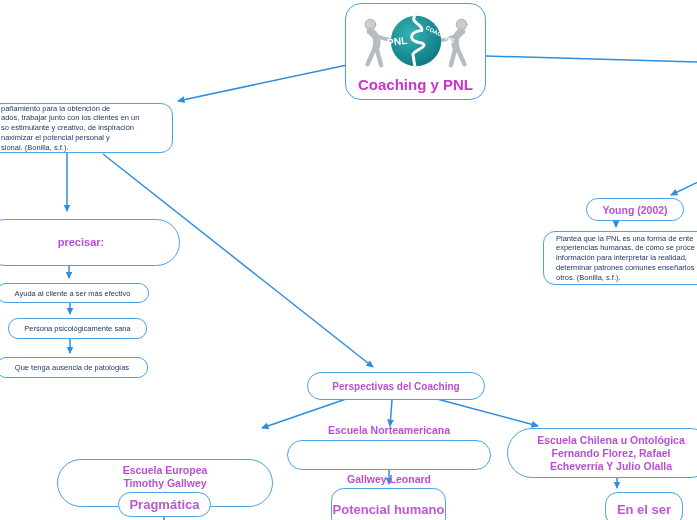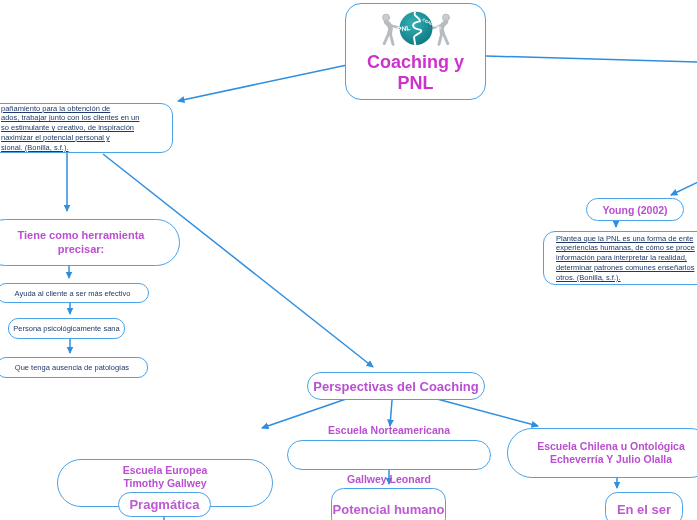--- a/index.html
+++ b/index.html
@@ -9,25 +9,25 @@
   }
   #connectors{position:absolute;left:0;top:0;width:697px;height:520px;z-index:1;}
   .node{
     position:absolute;z-index:2;background:#ffffff;border:1.6px solid #49a3e8;
     box-sizing:border-box;display:flex;flex-direction:column;align-items:center;justify-content:center;
     text-align:center;
   }
   .title{color:#ba4fd1;font-weight:bold;}
   .note{align-items:flex-start;justify-content:center;text-align:left;
         font-size:7.5px;line-height:9.7px;color:#1f3a68;border-radius:12px;}
-  .note .ln{white-space:nowrap;display:block;text-decoration:underline;}
+  .note .ln{white-space:nowrap;display:block;}
   .pill3{border-radius:24px;font-weight:bold;color:#ba4fd1;font-size:10.5px;line-height:13px;}
   .mini{border-radius:10px;font-size:7.5px;color:#1f3a68;white-space:nowrap;}
   .sub{border-radius:12.5px;font-weight:bold;color:#bd59d3;font-size:13px;white-space:nowrap;}
-  .root-label{font-size:18px;font-weight:bold;color:#cc33cc;margin-top:2px;}
+  .root-label{font-size:15px;font-weight:bold;color:#cc33cc;margin-top:2px;}
 </style>
 </head>
 <body>
 
 <div id="page">
 
   <svg id="connectors" viewBox="0 0 697 520" xmlns="http://www.w3.org/2000/svg">
     <defs>
       <marker id="arr" markerUnits="userSpaceOnUse" markerWidth="10" markerHeight="9" refX="6.5" refY="3.5" orient="auto">
         <path d="M0,0 L7.5,3.5 L0,7 Z" fill="#2e8ee0"></path>
@@ -88,61 +88,61 @@
 
   <div class="node note" style="left:-40px;top:103px;width:213px;height:50px;padding:4px 6px 4px 40px;">
     <span class="ln">pañamiento para la obtención de</span>
     <span class="ln">ados, trabajar junto con los clientes en un</span>
     <span class="ln">so estimulante y creativo, de inspiración</span>
     <span class="ln">naximizar el potencial personal y</span>
     <span class="ln">sional. (Bonilla, s.f.).</span>
   </div>
 
   <div class="node pill3" style="left:-18px;top:219px;width:198px;height:47px;font-size:11px;line-height:13.5px;">
-    <span>Tiene como herramienta</span>
     <span>precisar:</span>
   </div>
 
   <div class="node mini" style="left:-4px;top:283px;width:153px;height:20px;">
     <span>Ayuda al cliente a ser más efectivo</span>
   </div>
-  <div class="node mini" style="left:8px;top:318px;width:117px;height:21px;">
+  <div class="node mini" style="left:8px;top:318px;width:139px;height:21px;">
     <span>Persona psicológicamente sana</span>
   </div>
   <div class="node mini" style="left:-4px;top:357px;width:152px;height:21px;">
     <span>Que tenga ausencia de patologías</span>
   </div>
 
   <div class="node title" style="left:586px;top:198px;width:98px;height:23px;border-radius:11.5px;font-size:10.5px;">
     <span>Young (2002)</span>
   </div>
 
   <div class="node note" style="left:543px;top:231px;width:178px;height:54px;padding:5px 6px 5px 12px;">
     <span class="ln">Plantea que la PNL es una forma de ente</span>
     <span class="ln">experiencias humanas, de cómo se proce</span>
     <span class="ln">información para interpretar la realidad,</span>
     <span class="ln">determinar patrones comunes enseñarlos</span>
     <span class="ln">otros. (Bonilla, s.f.).</span>
   </div>
 
-  <div class="node title" style="left:307px;top:372px;width:178px;height:28px;border-radius:14px;font-size:13px;">
+  <div class="node title" style="left:307px;top:372px;width:178px;height:28px;border-radius:14px;font-size:10px;">
     <span>Perspectivas del Coaching</span>
   </div>
 
   <div class="node pill3" style="left:57px;top:431px;width:216px;height:48px;margin-top:28px;">
     <span>Escuela Europea</span>
     <span>Timothy Gallwey</span>
     <span>JhonWhitmore</span>
   </div>
   <div class="node pill3" style="left:287px;top:440px;width:204px;height:30px;border-radius:15px;gap:36px;">
     <span>Escuela Norteamericana</span>
     <span>Gallwey Leonard</span>
   </div>
   <div class="node pill3" style="left:507px;top:428px;width:208px;height:50px;border-radius:25px;">
     <span>Escuela Chilena u Ontológica</span>
+    <span>Fernando Florez, Rafael</span>
     <span>Echeverría Y Julio Olalla</span>
   </div>
 
   <div class="node sub" style="left:118px;top:492px;width:93px;height:25px;">
     <span>Pragmática</span>
   </div>
   <div class="node sub" style="left:331px;top:488px;width:115px;height:43px;">
     <span>Potencial humano</span>
   </div>
   <div class="node sub" style="left:605px;top:492px;width:78px;height:34px;">

